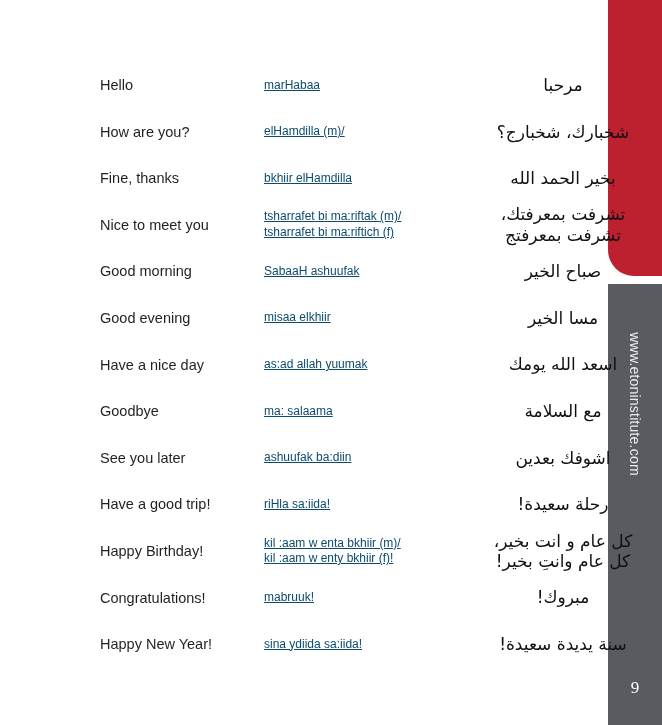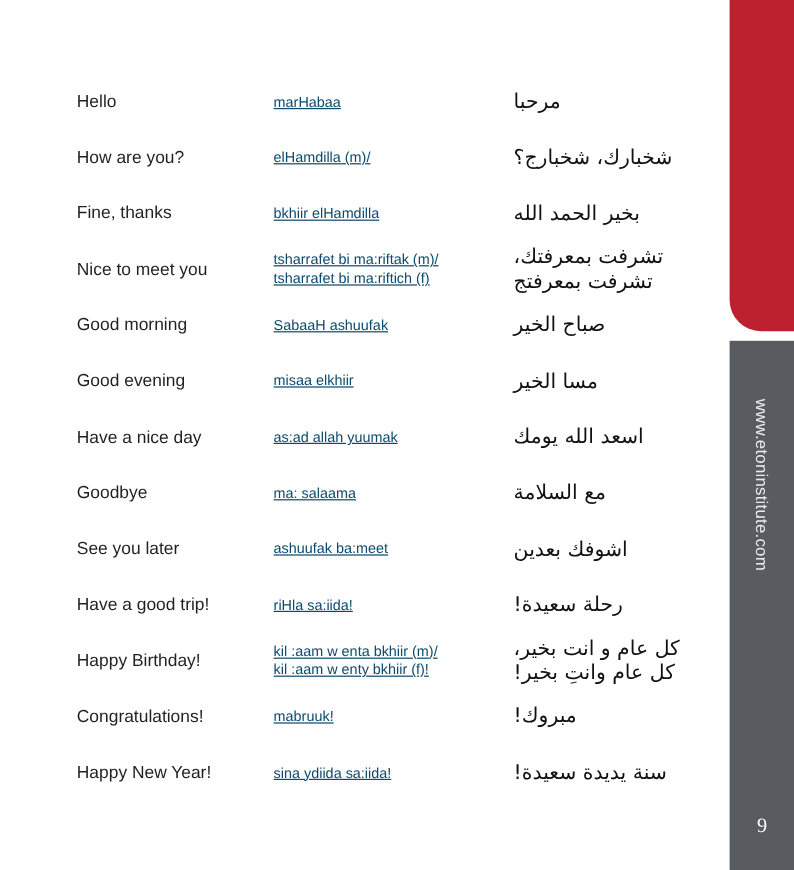--- a/index.html
+++ b/index.html
@@ -82,20 +82,21 @@
     letter-spacing: -0.3px;
     text-align: right;
   }
 
   
   .rows {
     position: absolute;
     top: 62px;
     left: 0;
     width: 615px;
+    padding-left: 36px;
   }
   .row {
     position: relative;
     height: 46.6px;
     display: flex;
     align-items: center;
   }
   .col-en {
     position: absolute;
     left: 64px;
@@ -108,23 +109,23 @@
     position: absolute;
     left: 228px;
     width: 222px;
     font-size: 12px;
     color: #0c4a6e;
     line-height: 1.30;
     text-decoration: underline;
   }
   .col-ar {
     position: absolute;
-    left: 428px;
+    left: 448px;
     width: 158px;
-    text-align: left;
+    text-align: center;
     direction: rtl;
     font-size: 17px;
     color: #111111;
     line-height: 1.22;
     font-family: "DejaVu Sans", "Liberation Sans", sans-serif;
   }
   .line2 { display: block; }
 </style>
 </head>
 <body>
@@ -212,21 +213,21 @@
         <div class="col-tr">
           <span class="line2">ma: salaama</span>
         </div>
         <div class="col-ar">
           <span class="line2">مع السلامة</span>
         </div>
       </div>
       <div class="row">
         <div class="col-en">See you later</div>
         <div class="col-tr">
-          <span class="line2">ashuufak ba:meet</span>
+          <span class="line2">ashuufak ba:diin</span>
         </div>
         <div class="col-ar">
           <span class="line2">اشوفك بعدين</span>
         </div>
       </div>
       <div class="row">
         <div class="col-en">Have a good trip!</div>
         <div class="col-tr">
           <span class="line2">riHla sa:iida!</span>
         </div>

